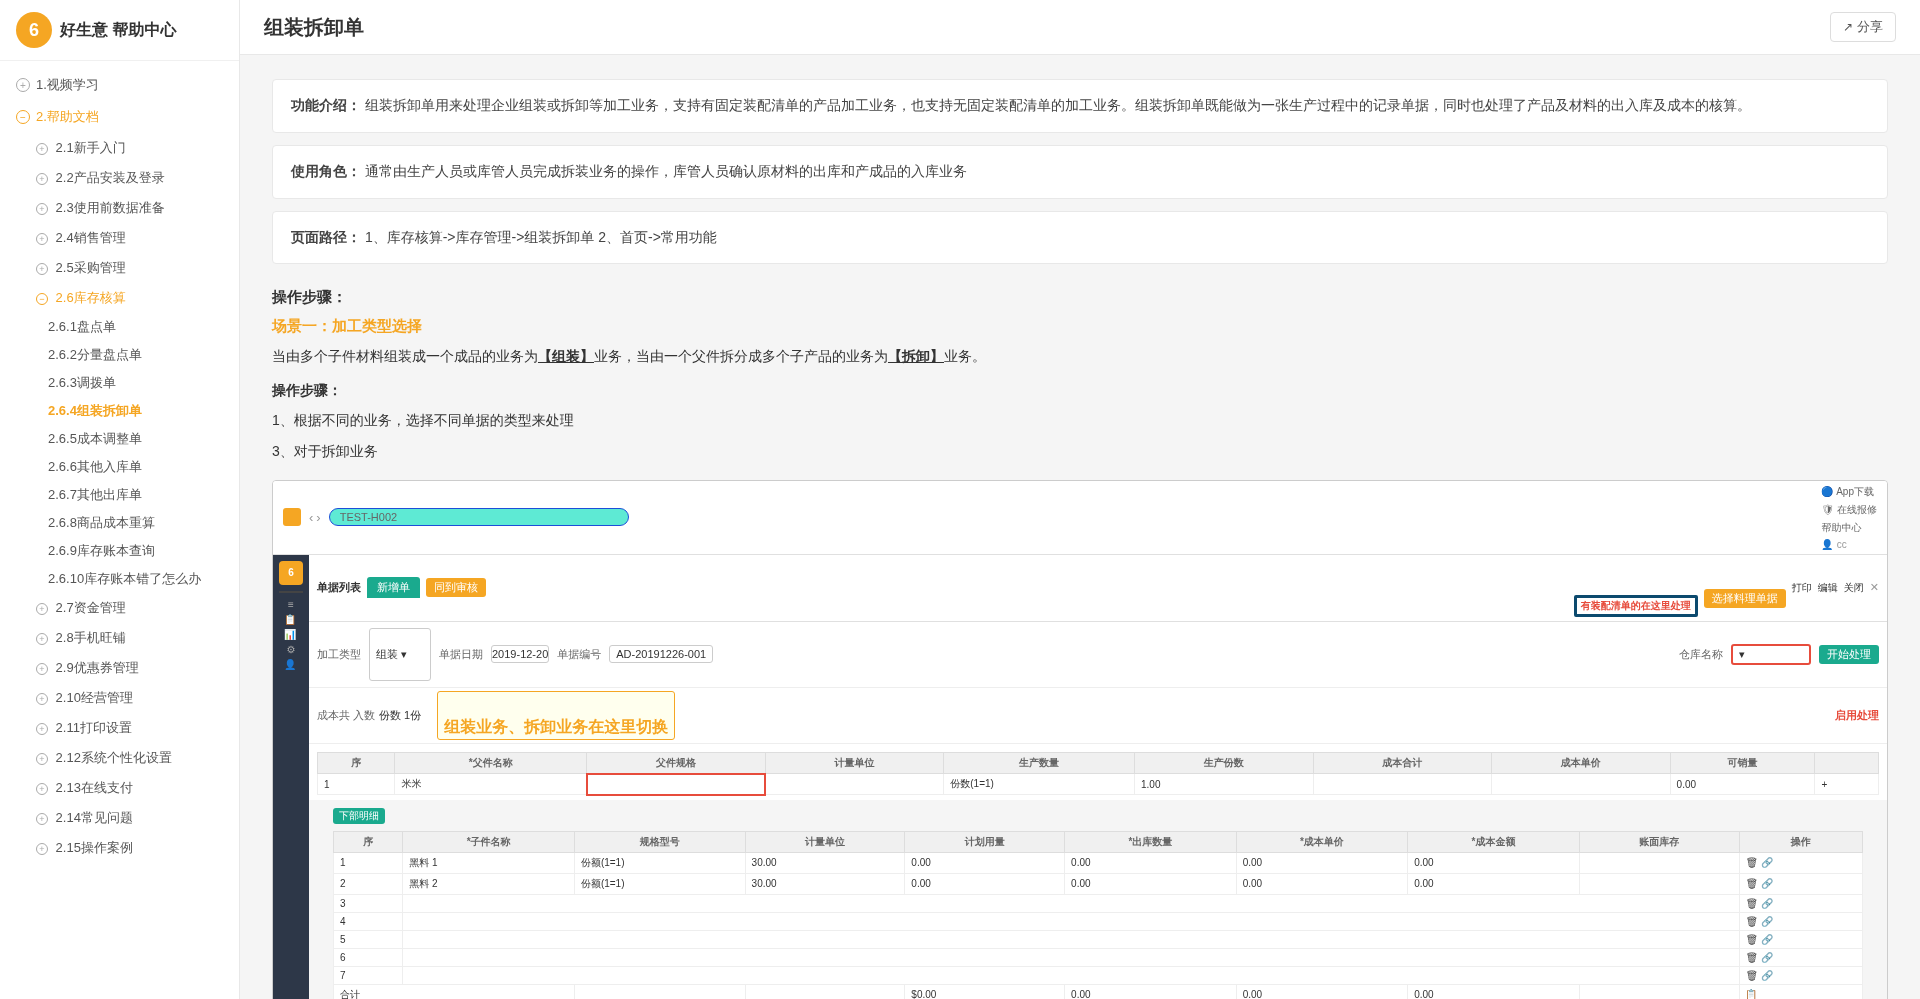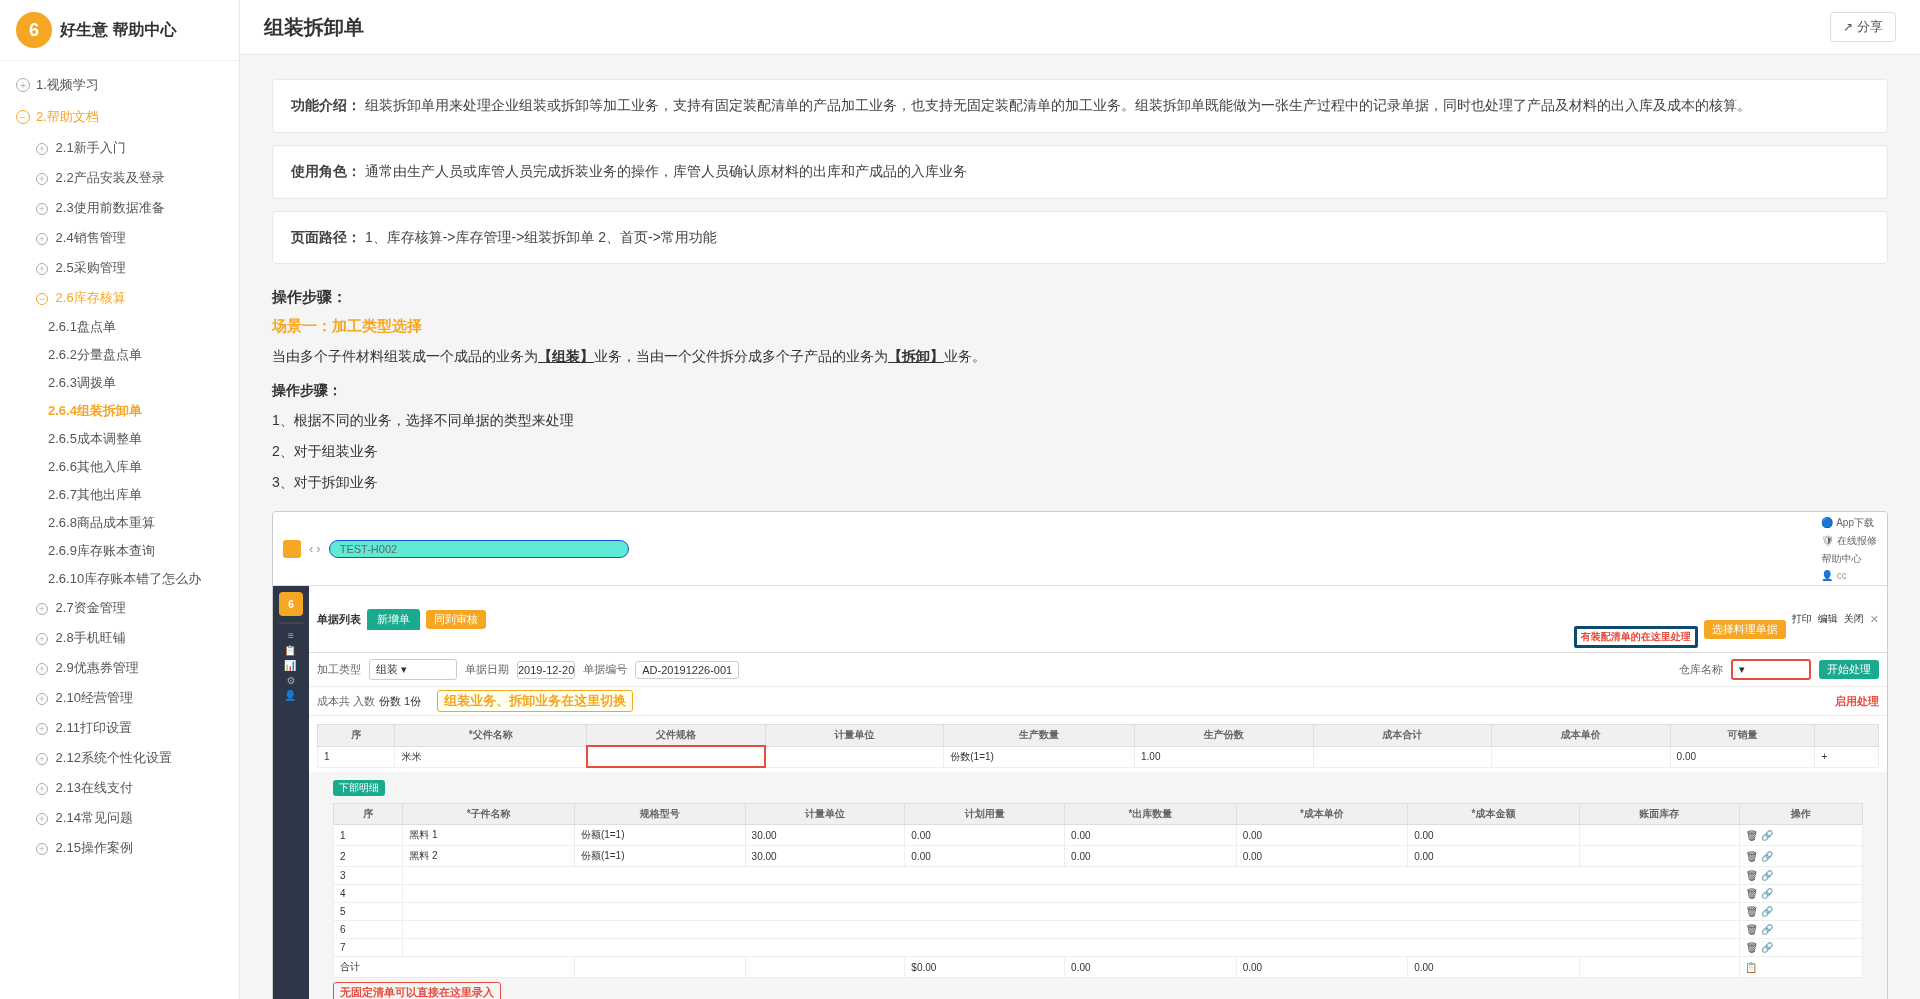--- a/index.html
+++ b/index.html
@@ -365,21 +365,20 @@
       <div class="step-label">场景一：加工类型选择</div>
 
       <p style="margin-bottom:12px; line-height:1.8;">
         当由多个子件材料组装成一个成品的业务为<span class="bold-text underline-text">【组装】</span>业务，当由一个父件拆分成多个子产品的业务为<span class="bold-text underline-text">【拆卸】</span>业务。
       </p>
 
       <div class="bold-text" style="margin-bottom:8px;">操作步骤：</div>
 
       <ul class="steps-list">
         <li>1、根据不同的业务，选择不同单据的类型来处理</li>
-        <li>2、对于组装业务</li>
         <li>3、对于拆卸业务</li>
       </ul>
 
       <div class="mock-screenshot">
 
         <div class="mock-top-bar">
           <div class="mock-logo"></div>
           <div style="display:flex;gap:3px;">
             <span style="font-size:13px;color:#999;">‹</span>
             <span style="font-size:13px;color:#999;">›</span>
@@ -415,38 +414,38 @@
               <span style="font-size:10px;color:#e74c3c;font-weight:bold;border:3px solid #0c4a6e;padding:1px 4px;border-radius:2px;margin-top:36px;">有装配清单的在这里处理</span>
               <div style="background:#f5a623;color:#fff;border-radius:3px;padding:2px 8px;font-size:11px;margin-top:21px;">选择料理单据</div>
               <span style="font-size:10px;color:#333;">打印</span>
               <span style="font-size:10px;color:#333;">编辑</span>
               <span style="font-size:10px;color:#333;">关闭</span>
               <span style="font-size:11px;color:#999;">✕</span>
             </div>
 
             <div style="background:#fff;padding:6px 8px;display:flex;align-items:center;gap:8px;border-bottom:1px solid #eee;">
               <span style="font-size:11px;color:#666;">加工类型</span>
-              <div style="border:1px solid #ccc;border-radius:3px;padding:2px 6px;font-size:11px;width:88px;">组装 ▾</div>
+              <div style="border:1px solid #ccc;border-radius:3px;padding:18px 6px;font-size:11px;width:62px;">组装 ▾</div>
               <span style="font-size:11px;color:#666;">单据日期</span>
               <div style="border:1px solid #ccc;border-radius:3px;padding:2px 0;font-size:11px;">2019-12-20</div>
               <span style="font-size:11px;color:#666;">单据编号</span>
               <div style="border:1px solid #ccc;border-radius:3px;padding:2px 6px;font-size:11px;">AD-20191226-001</div>
               <div style="flex:1;"></div>
               <span style="font-size:11px;color:#666;">仓库名称</span>
               <div style="border:2px solid #e74c3c;border-radius:3px;padding:2px 6px;font-size:11px;width:80px;">▾</div>
               <div style="background:#1aaa8e;color:#fff;border-radius:3px;padding:2px 8px;font-size:11px;">开始处理</div>
             </div>
 
             <div style="background:#fff;padding:3px 8px;display:flex;align-items:center;gap:16px;border-bottom:1px solid #eee;">
               <div style="display:flex;align-items:center;gap:4px;">
                 <span style="font-size:11px;color:#666;">成本共 入数</span>
                 <span style="font-size:11px;">份数 1份</span>
               </div>
               <div style="display:flex;align-items:center;gap:4px;background:#ffe;border:1px solid #f5a623;border-radius:3px;padding:1px 6px;">
-                <span style="font-size:13px;color:#f5a623;font-weight:bold;">组装业务、拆卸业务在这里切换</span>
+                <span style="font-size:16px;color:#f5a623;font-weight:bold;margin-top:24px;">组装业务、拆卸业务在这里切换</span>
               </div>
               <div style="flex:1;"></div>
               <span style="font-size:11px;color:#e74c3c;font-weight:bold;">启用处理</span>
             </div>
 
             <div style="background:#fff;padding:4px 8px;">
               <table class="mock-table">
                 <thead>
                   <tr>
                     <th>序</th>

